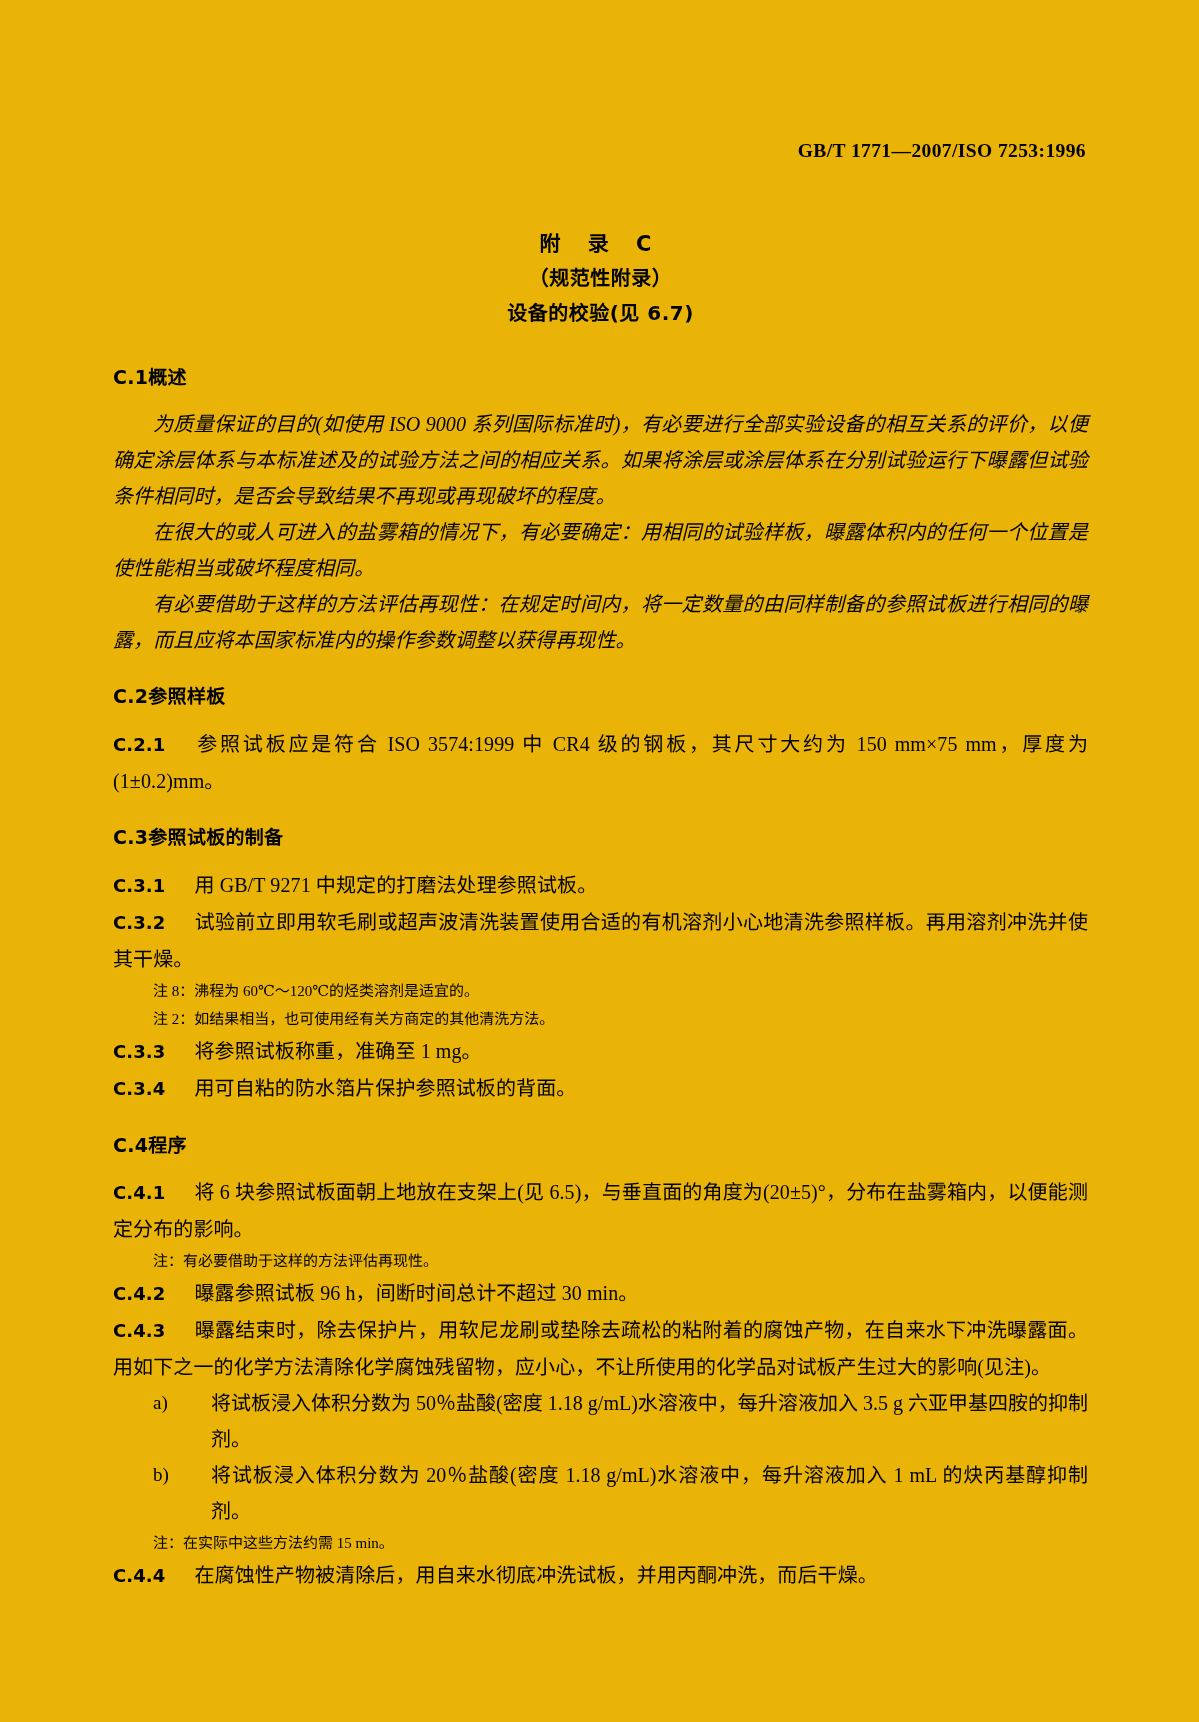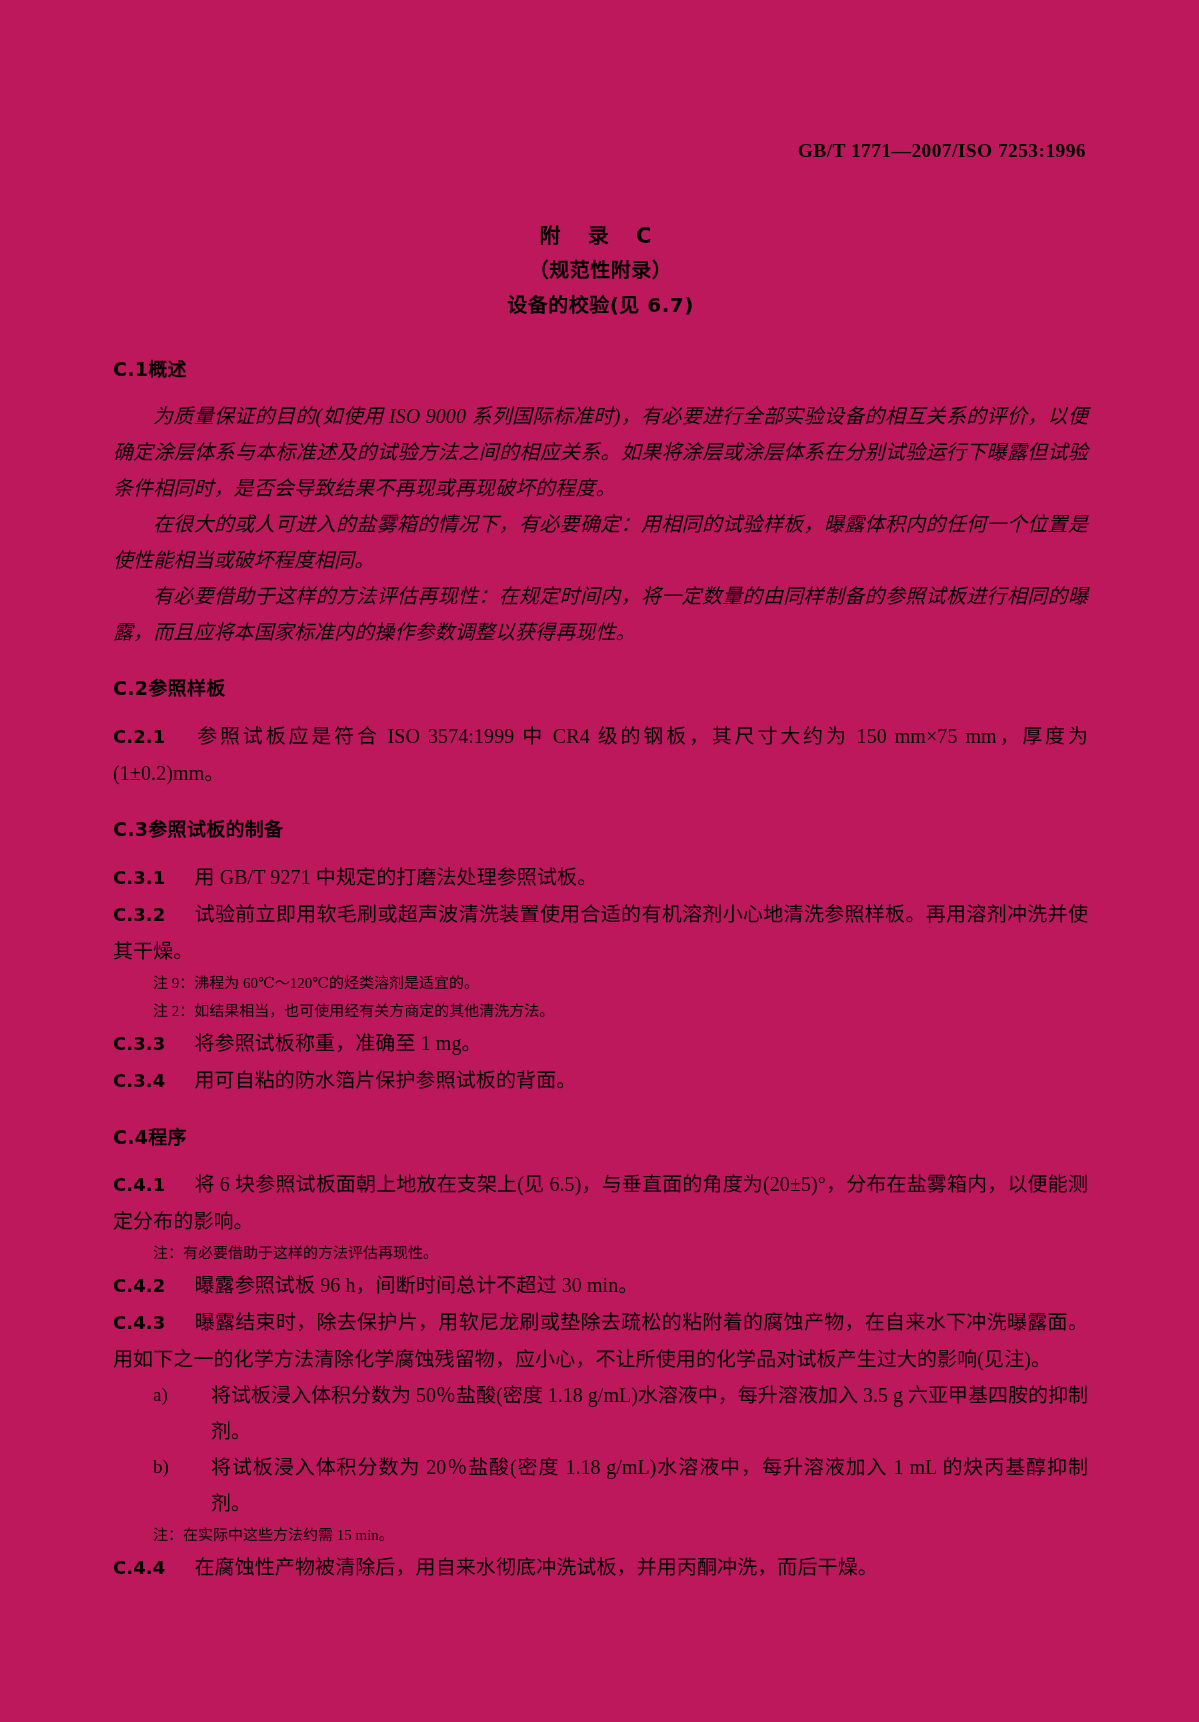--- a/index.html
+++ b/index.html
@@ -9,21 +9,21 @@
   }
   body {
     font-family: "Liberation Serif", "DejaVu Serif", serif;
     color: #000000;
   }
   #page {
     position: relative;
     width: 1199px;
     height: 1722px;
     margin: 0 auto;
-    background: #be185d;
+    background: #eab308;
     overflow: hidden;
     box-sizing: border-box;
   }
 
   
   .page-header {
     position: absolute;
     top: 140px;
     left: 0;
     right: 113px;
@@ -31,21 +31,21 @@
     font-family: "Liberation Serif", "DejaVu Serif", serif;
     font-weight: bold;
     font-size: 19.5px;
     letter-spacing: 0.4px;
     white-space: nowrap;
   }
 
   
   .content {
     position: absolute;
-    top: 220px;
+    top: 228px;
     left: 113px;
     width: 975px;
   }
 
   
   .annex-title-block {
     text-align: center;
     margin-bottom: 34px;
   }
   .annex-title {
@@ -179,21 +179,21 @@
     </h2>
 
     <p class="clause">
       <span class="cnum">C.3.1</span><span>用 GB/T 9271 中规定的打磨法处理参照试板。</span>
     </p>
 
     <p class="clause">
       <span class="cnum">C.3.2</span><span>试验前立即用软毛刷或超声波清洗装置使用合适的有机溶剂小心地清洗参照样板。再用溶剂冲洗并使其干燥。</span>
     </p>
 
-    <p class="note">注 9：沸程为 60℃～120℃的烃类溶剂是适宜的。</p>
+    <p class="note">注 8：沸程为 60℃～120℃的烃类溶剂是适宜的。</p>
     <p class="note">注 2：如结果相当，也可使用经有关方商定的其他清洗方法。</p>
 
     <p class="clause">
       <span class="cnum">C.3.3</span><span>将参照试板称重，准确至 1 mg。</span>
     </p>
 
     <p class="clause">
       <span class="cnum">C.3.4</span><span>用可自粘的防水箔片保护参照试板的背面。</span>
     </p>
 

